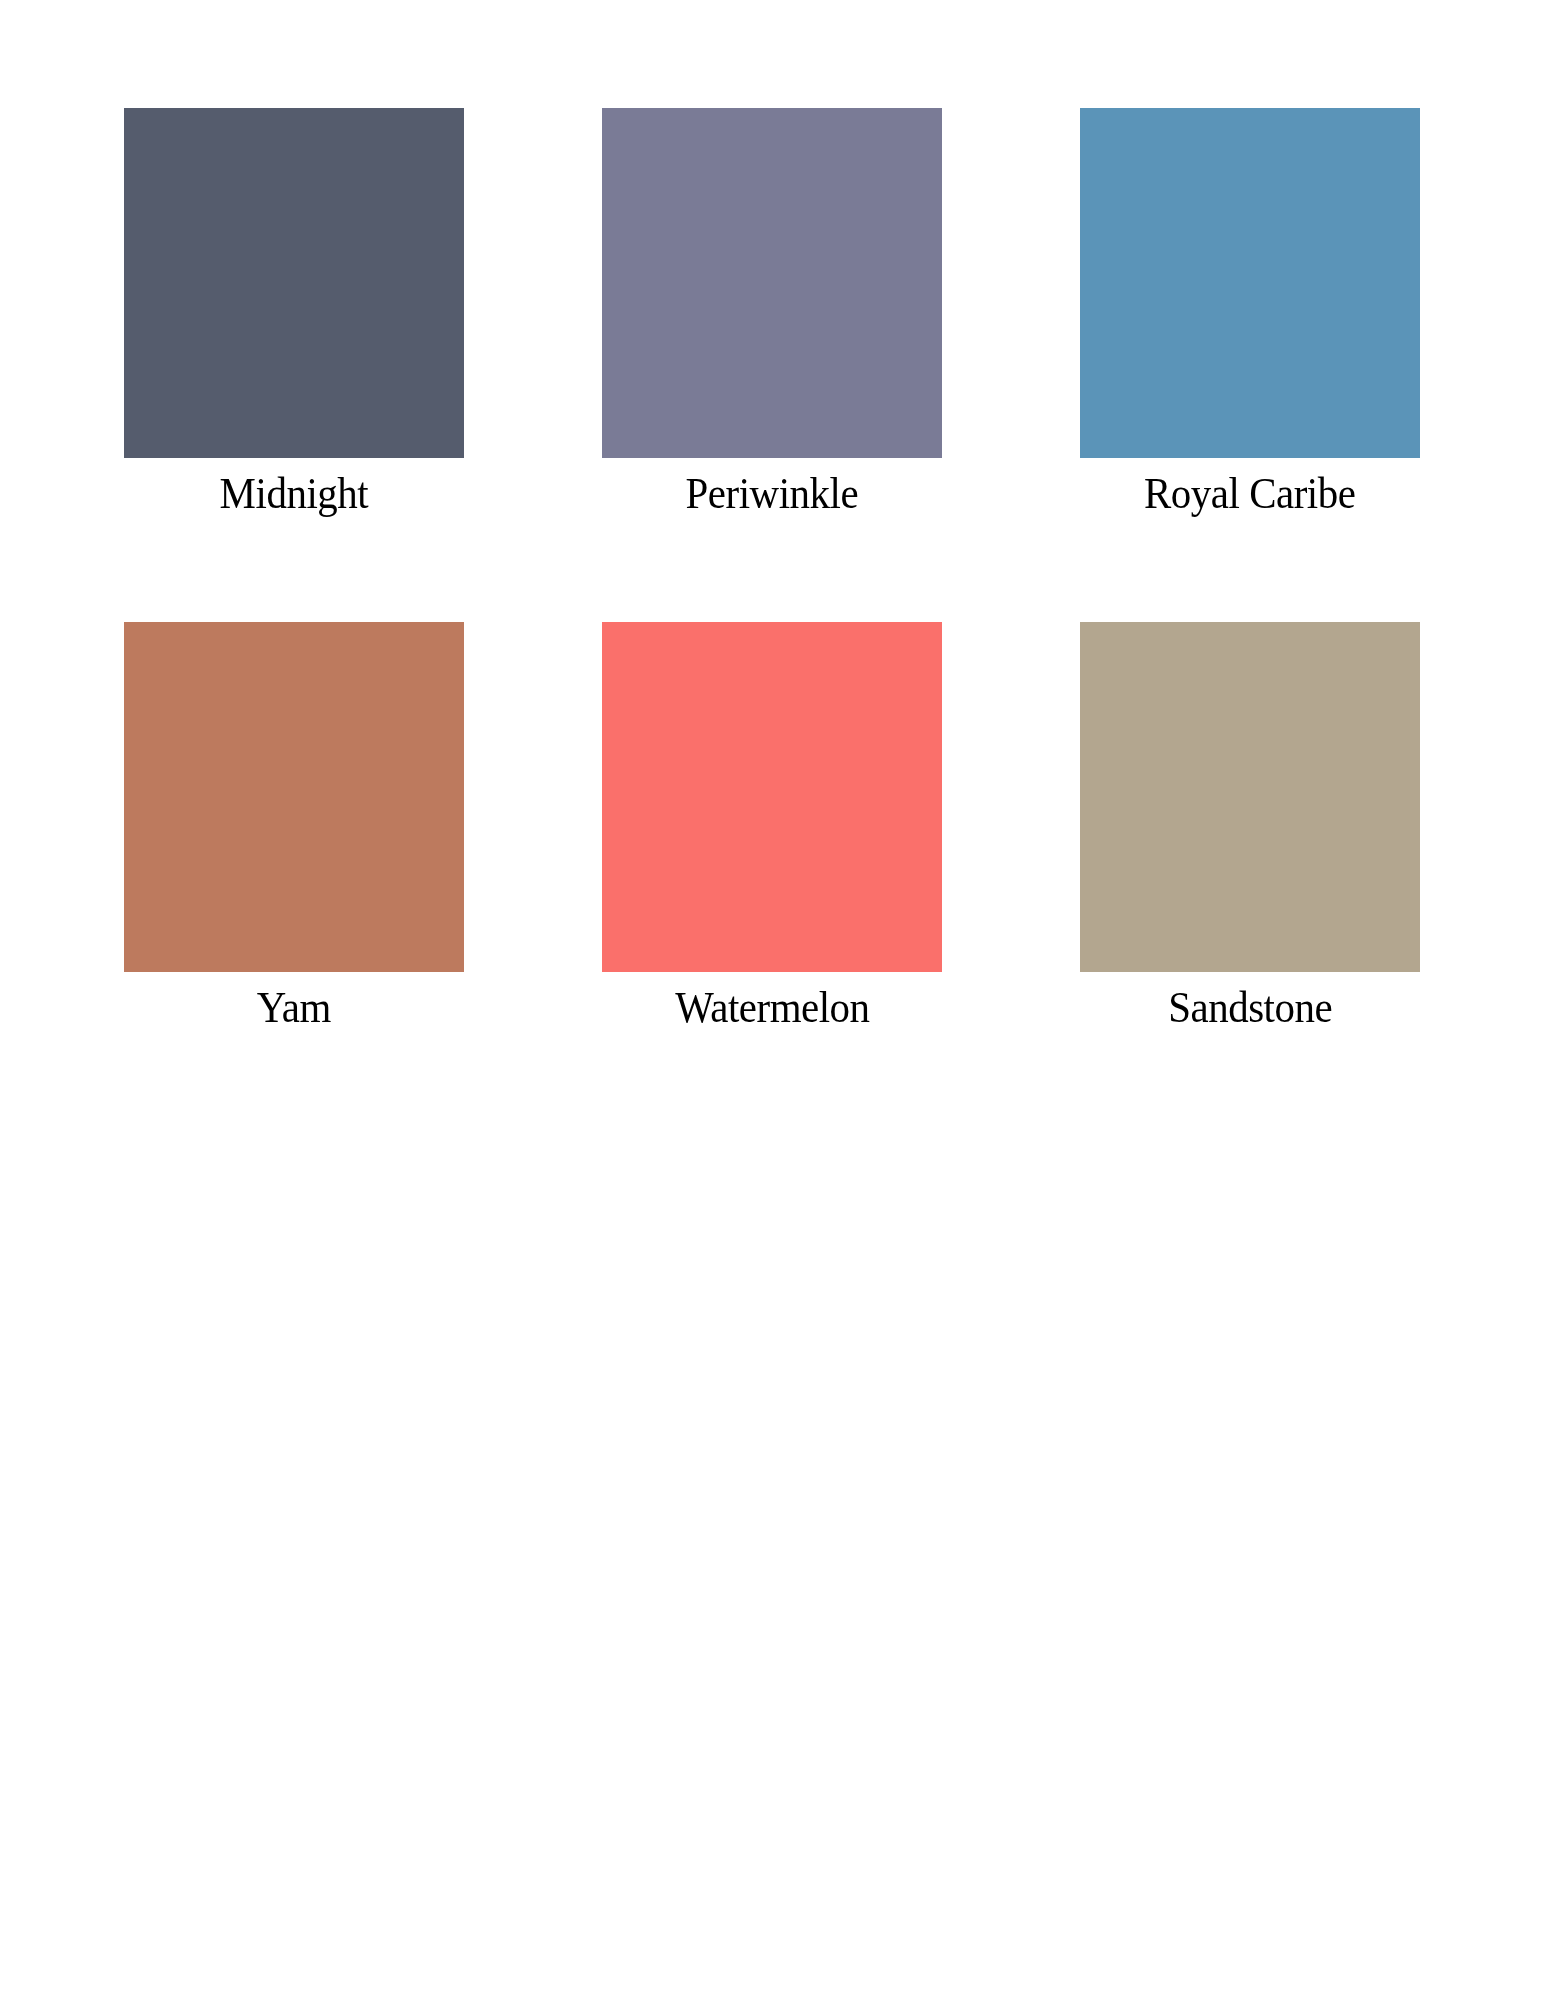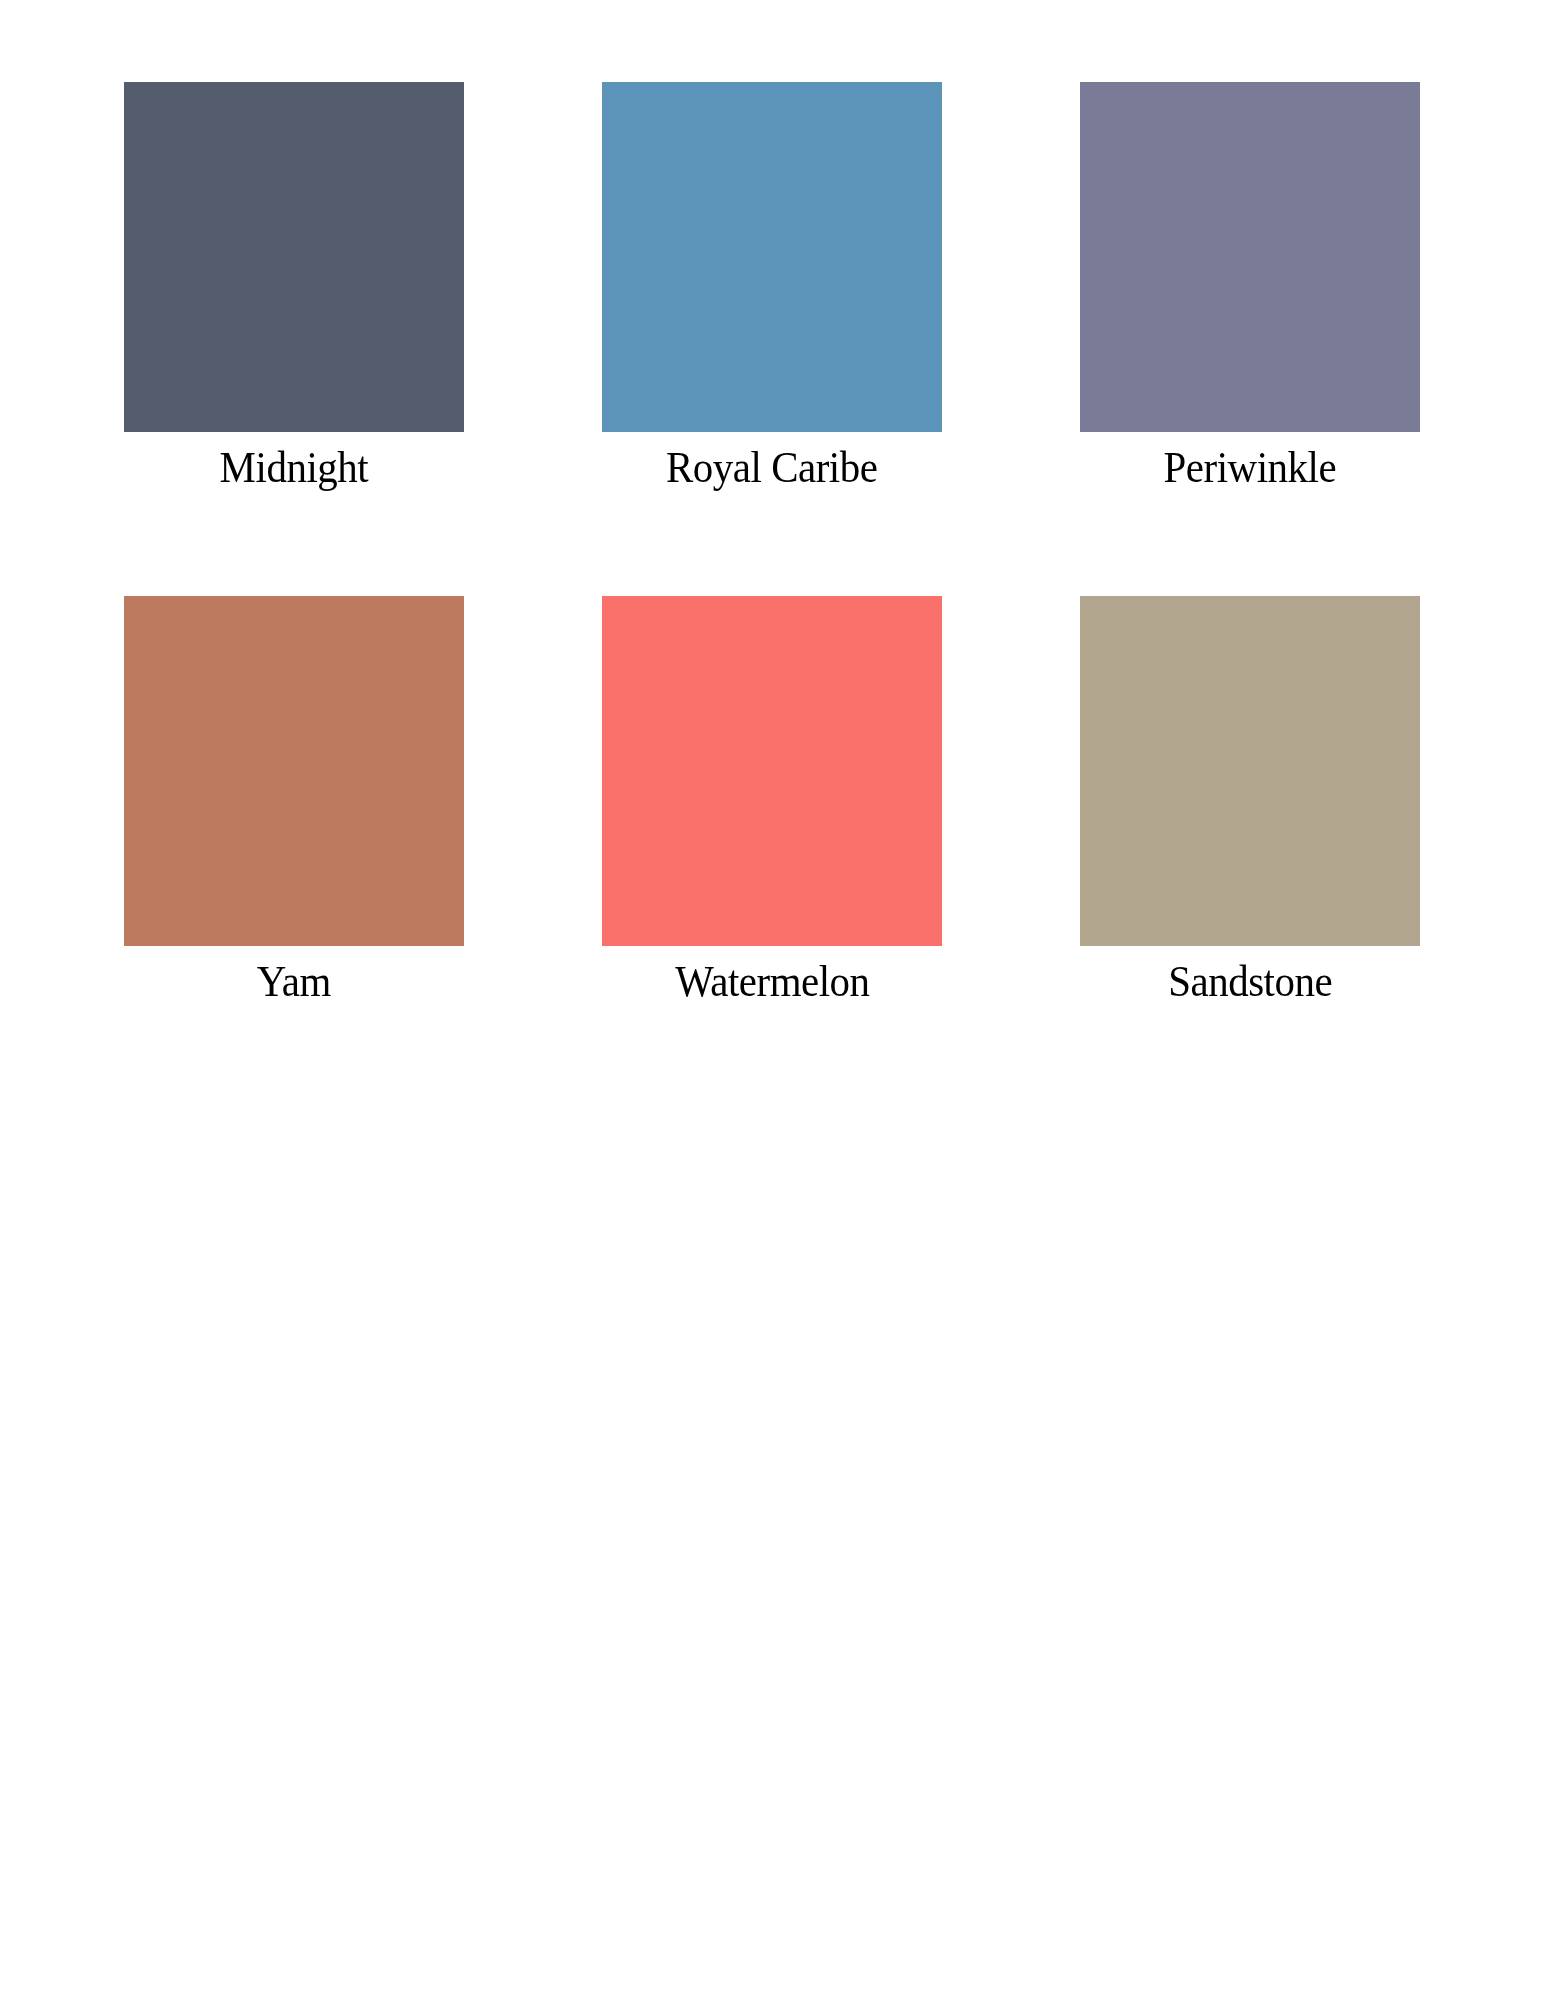--- a/index.html
+++ b/index.html
@@ -13,21 +13,21 @@
   body {
     font-family: "Liberation Serif", "DejaVu Serif", serif;
     position: relative;
     overflow: hidden;
   }
 
   .page {
     width: 1545px;
     height: 2000px;
     background: #ffffff;
-    padding: 82px 0 0 124px;
+    padding: 108px 0 0 124px;
     position: relative;
   }
 
   .swatch-grid {
     display: grid;
     grid-template-columns: repeat(3, 340px);
     column-gap: 138px;
     row-gap: 106px;
     width: 1296px;
   }
@@ -63,27 +63,27 @@
 
 <div class="page">
   <div class="swatch-grid">
 
     <div class="swatch-cell">
       <div class="swatch-chip" style="background-color: rgb(85, 92, 109);"></div>
       <div class="swatch-label" style="color: rgb(0, 0, 0);">Midnight</div>
     </div>
 
     <div class="swatch-cell">
-      <div class="swatch-chip" style="background-color: rgb(91, 148, 184);"></div>
-      <div class="swatch-label" style="color: rgb(0, 0, 0);">Royal Caribe</div>
+      <div class="swatch-chip" style="background-color: rgb(122, 123, 150);"></div>
+      <div class="swatch-label" style="color: rgb(0, 0, 0);">Periwinkle</div>
     </div>
 
     <div class="swatch-cell">
-      <div class="swatch-chip" style="background-color: rgb(122, 123, 150);"></div>
-      <div class="swatch-label" style="color: rgb(0, 0, 0);">Periwinkle</div>
+      <div class="swatch-chip" style="background-color: rgb(91, 148, 184);"></div>
+      <div class="swatch-label" style="color: rgb(0, 0, 0);">Royal Caribe</div>
     </div>
 
 
     <div class="swatch-cell">
       <div class="swatch-chip" style="background-color: rgb(189, 122, 94);"></div>
       <div class="swatch-label" style="color: rgb(0, 0, 0);">Yam</div>
     </div>
 
     <div class="swatch-cell">
       <div class="swatch-chip" style="background-color: rgb(250, 112, 107);"></div>

